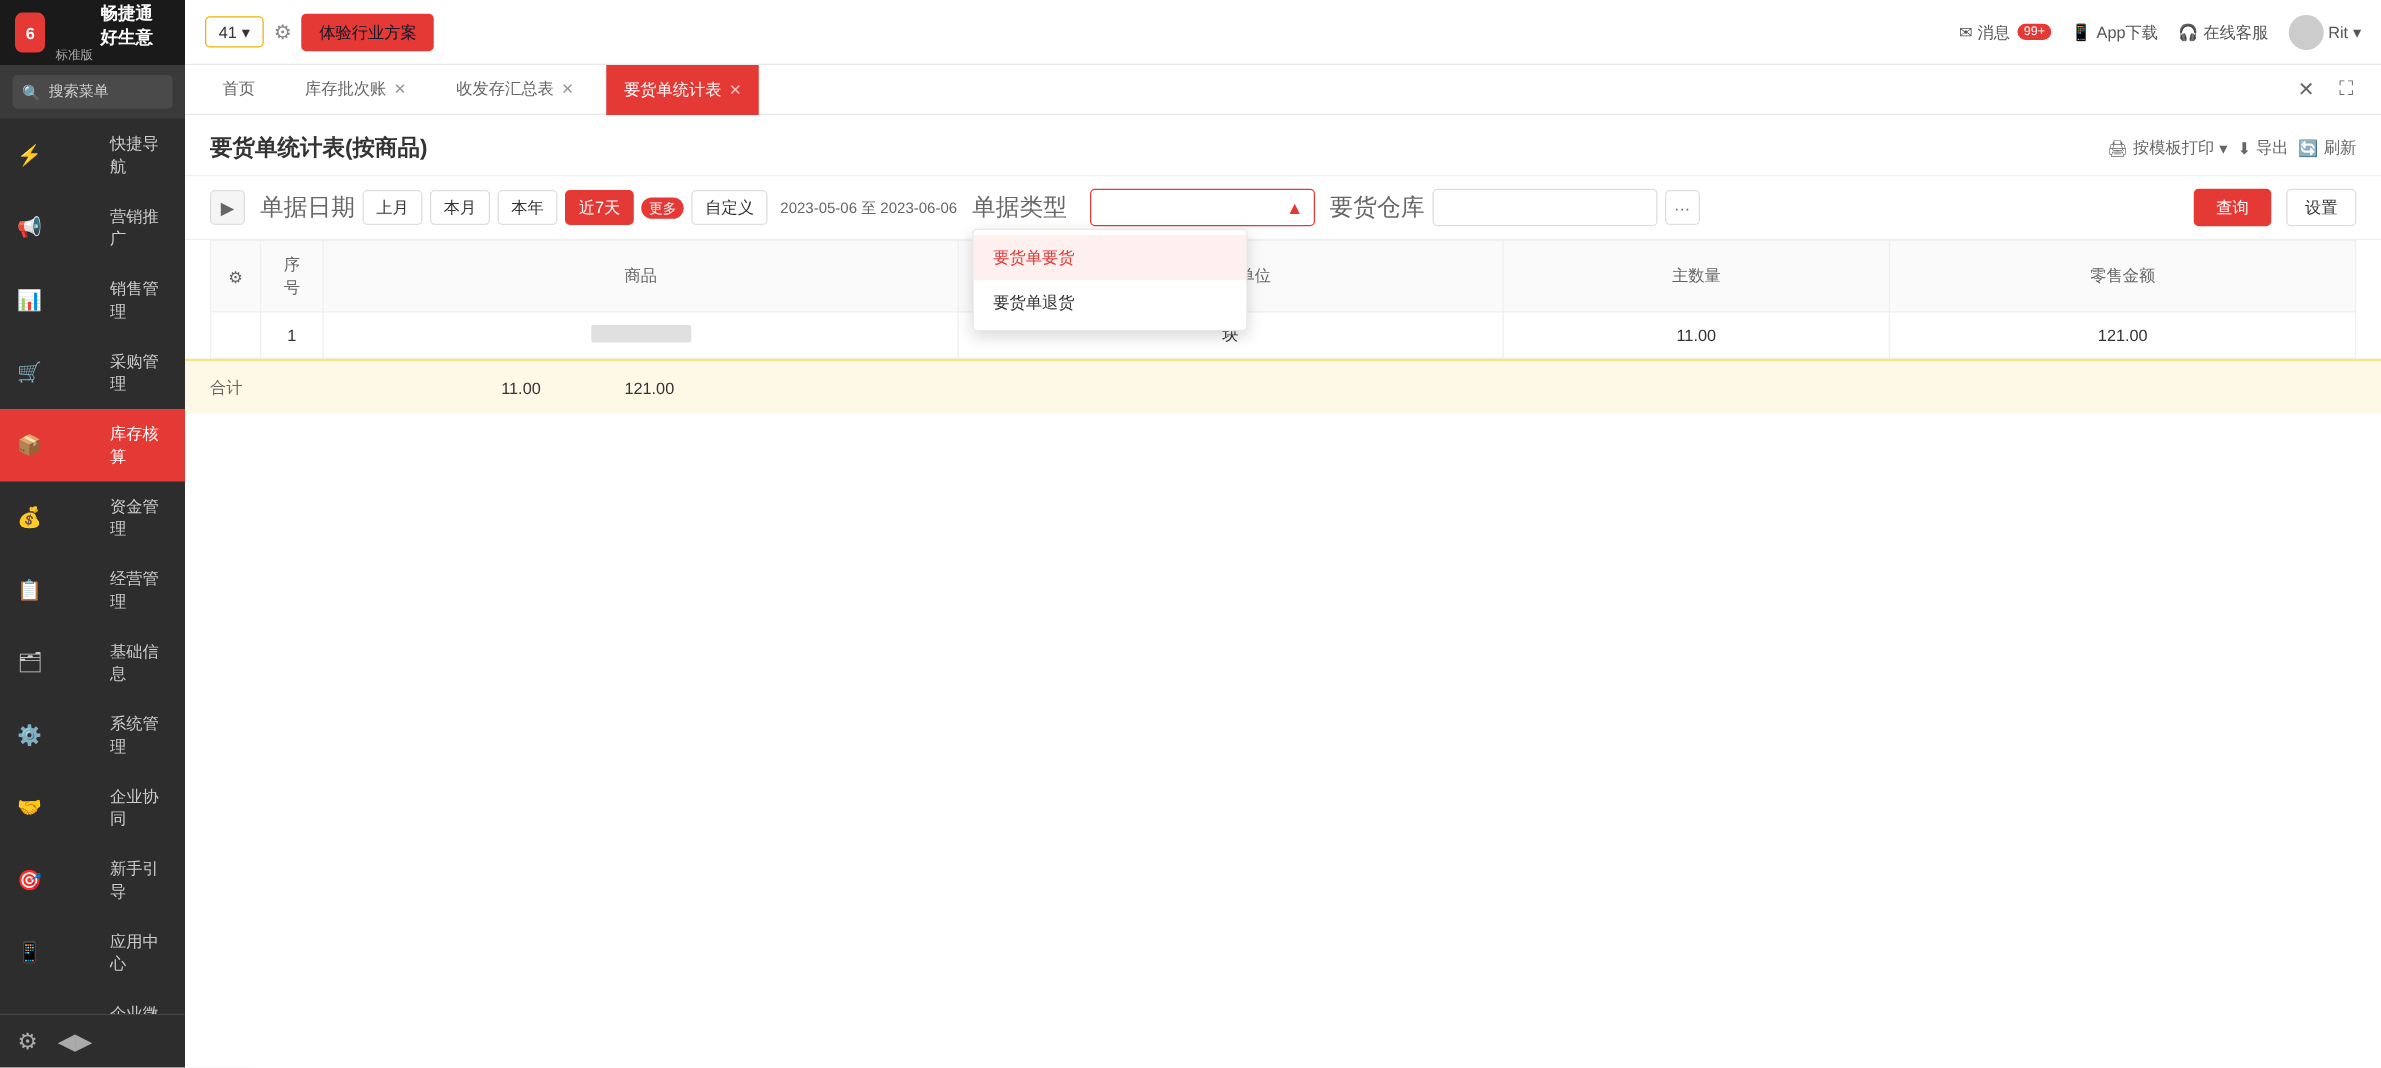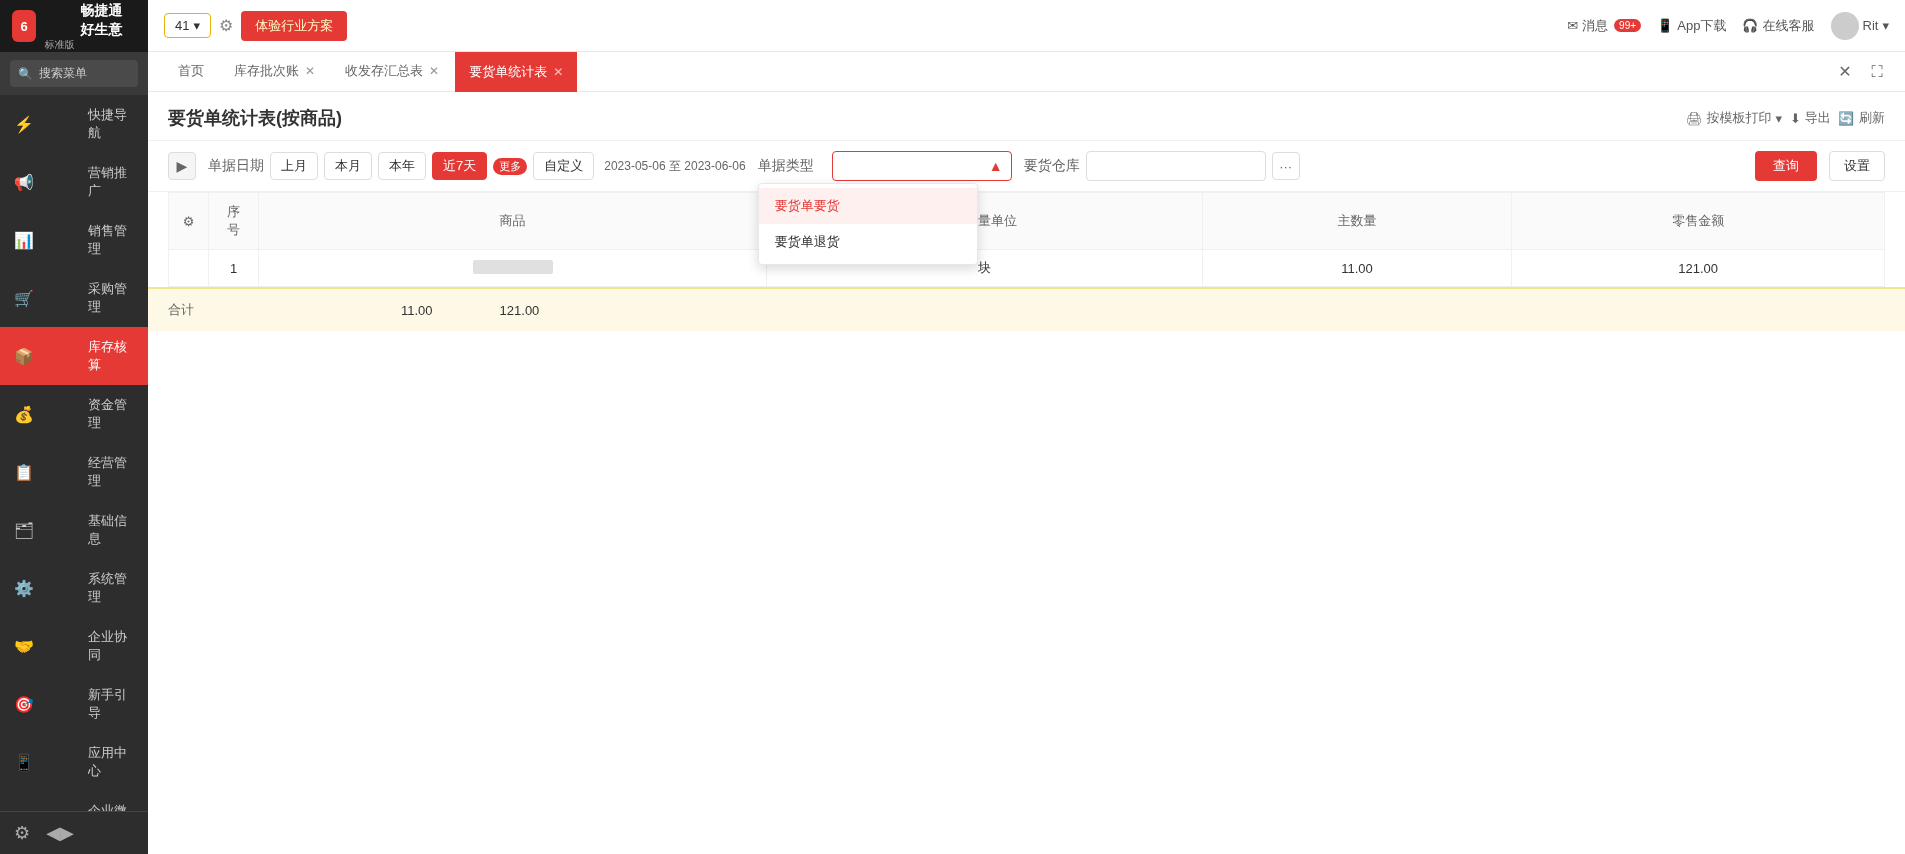--- a/index.html
+++ b/index.html
@@ -89,21 +89,21 @@
       border-bottom: 1px solid #e8e8e8;
       flex-shrink: 0;
     }
     .topbar-left { display: flex; align-items: center; gap: 8px; flex: 1; }
     .topbar-store {
       display: flex; align-items: center; gap: 4px;
       border: 1px solid #eab308; border-radius: 4px; padding: 4px 10px;
       cursor: pointer; font-size: 13px; color: #333;
     }
     .topbar-industry-btn {
-      background: #e53935; color: #fef9c3; border: none;
+      background: #e53935; color: #0f172a; border: none;
       border-radius: 4px; padding: 6px 14px; cursor: pointer;
       font-size: 13px;
       font-family: Liberation Serif, serif;
     }
     .topbar-right {
       display: flex; align-items: center; gap: 16px;
     }
     .topbar-right-item {
       display: flex; align-items: center; gap: 4px; color: #555; cursor: pointer; font-size: 13px;
     }
@@ -115,21 +115,21 @@
 
     
     .tabs {
       background: #fff;
       display: flex;
       align-items: center;
       padding: 0 16px;
       border-bottom: 1px solid #e8e8e8;
       height: 40px;
       flex-shrink: 0;
-      gap: 2px;
+      gap: 12px;
     }
     .tab {
       display: flex; align-items: center; gap: 6px;
       padding: 0 14px;
       height: 40px;
       cursor: pointer;
       color: #666;
       font-size: 13px;
       border-bottom: 2px solid transparent;
       position: relative;
@@ -192,21 +192,21 @@
     }
     .filter-expand-btn {
       width: 28px; height: 28px;
       background: #f5f5f5; border: 1px solid #ddd; border-radius: 4px;
       display: flex; align-items: center; justify-content: center;
       cursor: pointer; font-size: 14px; color: #666;
     }
     .filter-group {
       display: flex; align-items: center; gap: 6px;
     }
-    .filter-label { color: #666; font-size: 14px; white-space: nowrap; }
+    .filter-label { color: #666; font-size: 19px; white-space: nowrap; }
     .filter-date-btn {
       padding: 4px 10px; border: 1px solid #ddd; border-radius: 4px;
       background: white; cursor: pointer; color: #333; font-size: 13px;
     }
     .filter-date-btn.active {
       background: #e53935; color: white; border-color: #e53935;
     }
     .filter-date-range { color: #666; font-size: 12px; margin-left: 4px; }
     .more-badge {
       background: #e53935; color: white; border-radius: 10px;

